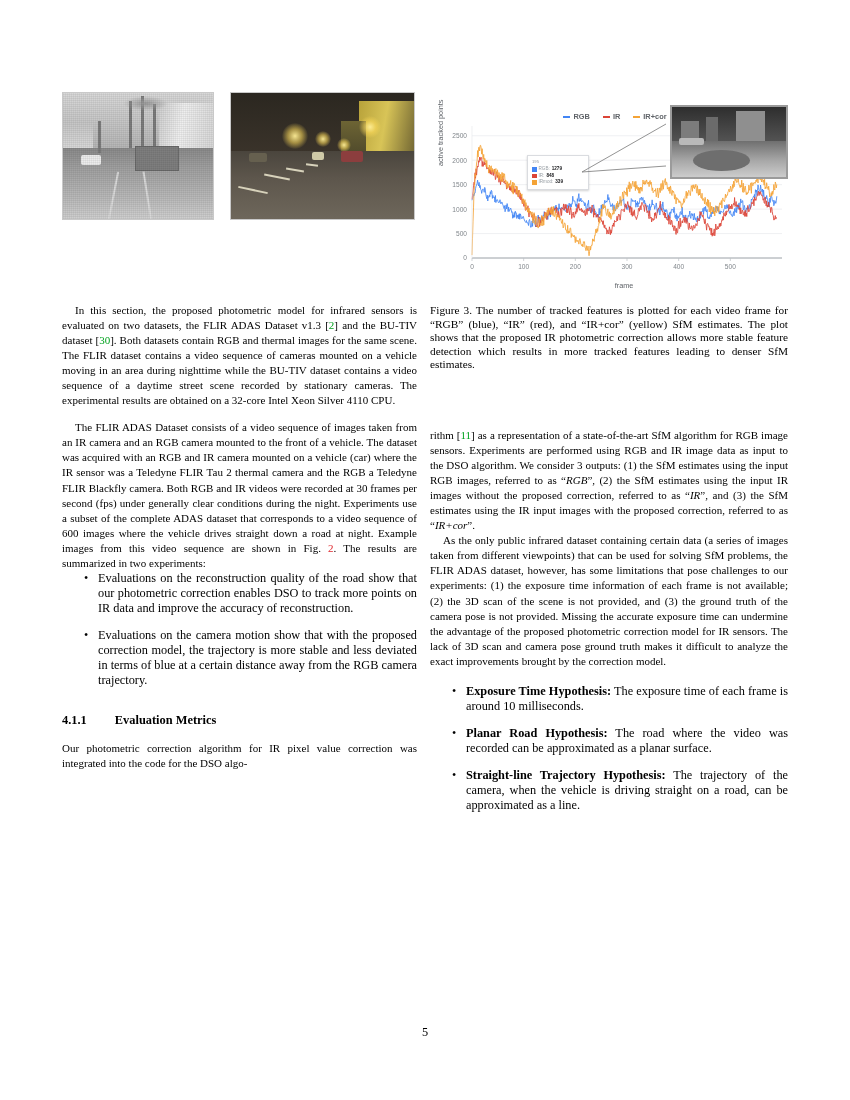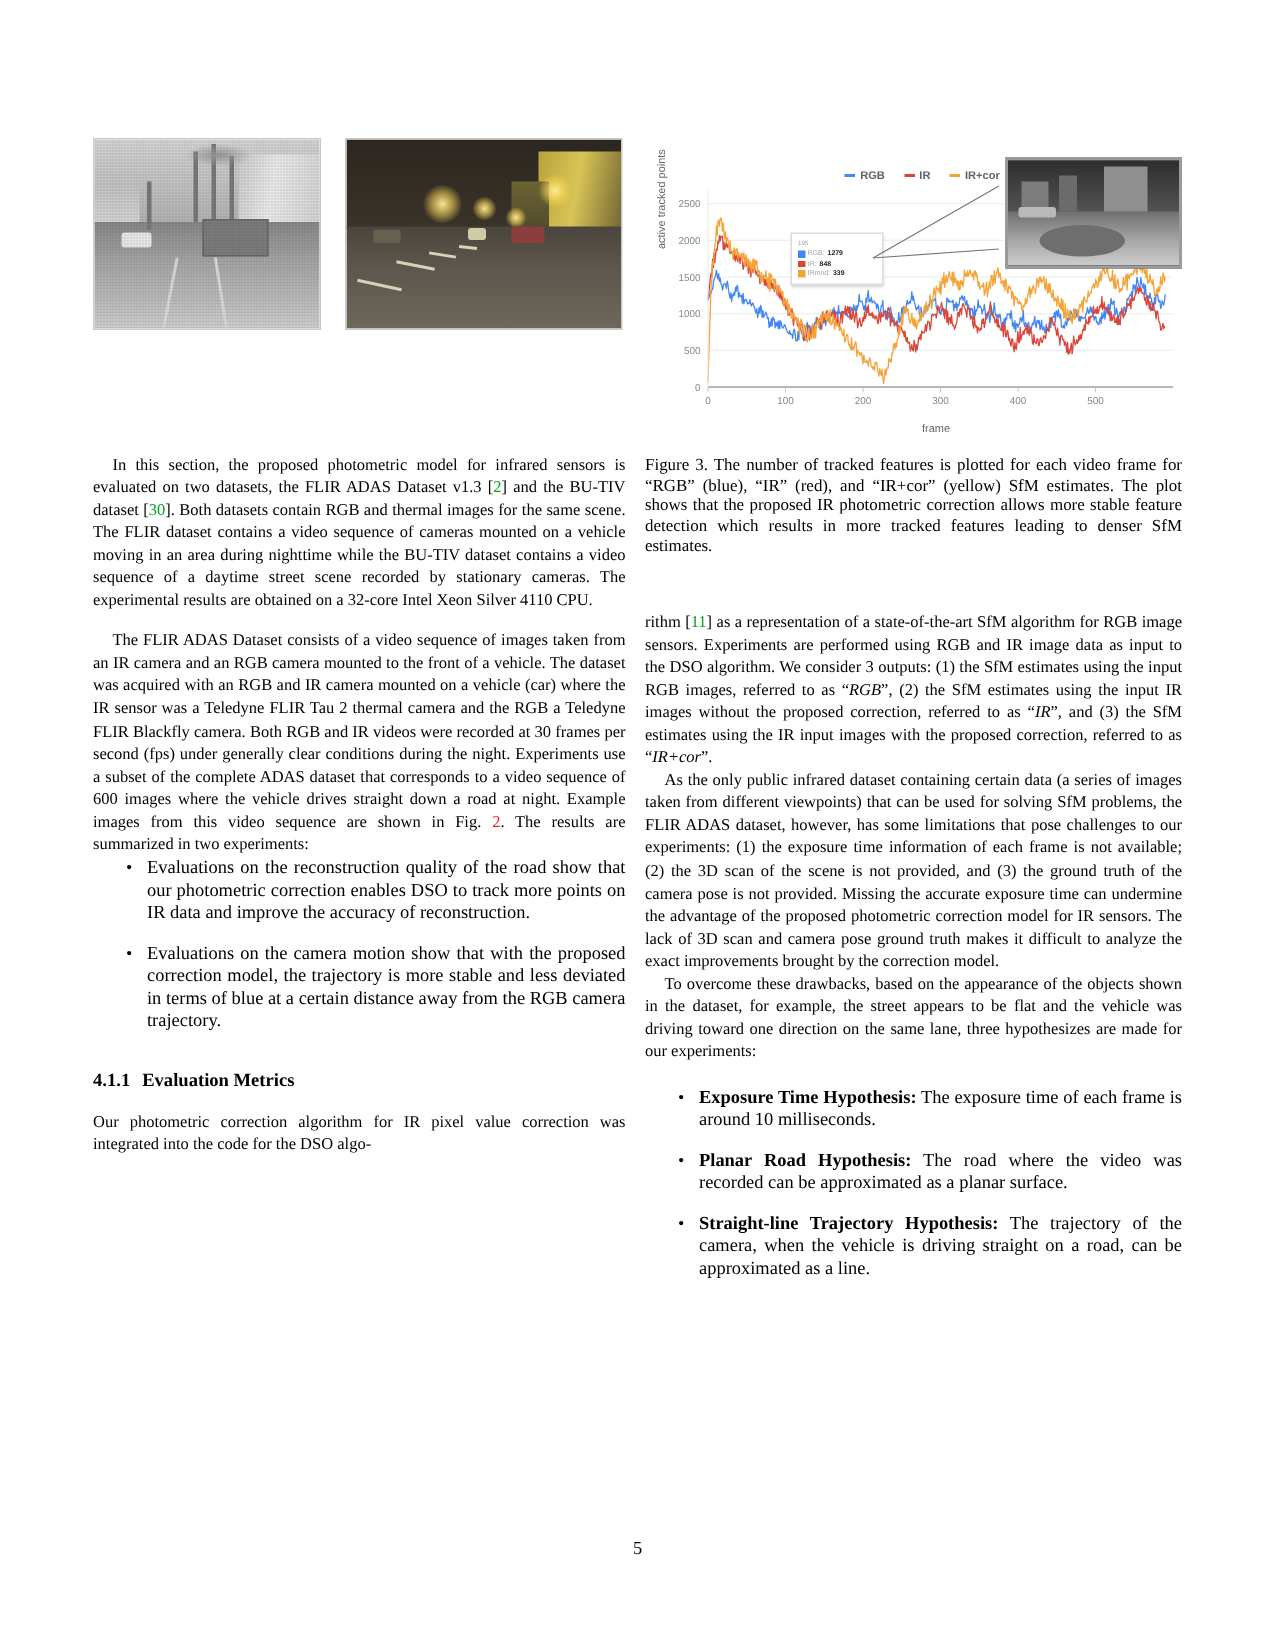--- a/index.html
+++ b/index.html
@@ -55,21 +55,21 @@
   h3.subsec {
     font-size: 13.2px;
     font-weight: bold;
     margin: 0;
   }
   h4.subsubsec {
     font-size: 12.4px;
     font-weight: bold;
     margin: 0;
   }
-  h4.subsubsec .num { margin-right: 8px; }
+  h4.subsubsec .num { margin-right: 28px; }
 
   ul.bullets {
     margin: 0;
     padding: 0 0 0 24px;
     list-style: none;
   }
   ul.bullets li {
     font-size: 12.3px;
     line-height: 15.05px;
     text-align: justify;
@@ -443,27 +443,26 @@
     <ul class="bullets" style="">
       <li><span>Evaluations on the reconstruction quality of the road show that our photometric correction enables DSO to track more points on IR data and improve the accuracy of reconstruction.</span></li>
       <li><span>Evaluations on the camera motion show that with the proposed correction model, the trajectory is more stable and less deviated in terms of blue at a certain distance away from the RGB camera trajectory.</span></li>
     </ul>
 
     <h4 class="subsubsec" style="margin-top:25px;"><span class="num">4.1.1</span><span>Evaluation Metrics</span></h4>
 
     <p class="body noindent" style="margin-top:13px;">Our photometric correction algorithm for IR pixel value correction was integrated into the code for the DSO algo-</p>
   </div>
 
-  <div class="col-right" style="top:408px;">
+  <div class="col-right" style="top:428px;">
 
     <p class="body noindent"><span>rithm [</span><span class="cite-green">11</span><span>] as a representation of a state-of-the-art SfM algorithm for RGB image sensors. Experiments are performed using RGB and IR image data as input to the DSO algorithm. We consider 3 outputs: (1) the SfM estimates using the input RGB images, referred to as “</span><span class="ital">RGB</span><span>”, (2) the SfM estimates using the input IR images without the proposed correction, referred to as “</span><span class="ital">IR</span><span>”, and (3) the SfM estimates using the IR input images with the proposed correction, referred to as “</span><span class="ital">IR+cor</span><span>”.</span></p>
 
     <p class="body">As the only public infrared dataset containing certain data (a series of images taken from different viewpoints) that can be used for solving SfM problems, the FLIR ADAS dataset, however, has some limitations that pose challenges to our experiments: (1) the exposure time information of each frame is not available; (2) the 3D scan of the scene is not provided, and (3) the ground truth of the camera pose is not provided. Missing the accurate exposure time can undermine the advantage of the proposed photometric correction model for IR sensors. The lack of 3D scan and camera pose ground truth makes it difficult to analyze the exact improvements brought by the correction model.</p>
 
-    <p class="body">To overcome these drawbacks, based on the appearance of the objects shown in the dataset, for example, the street appears to be flat and the vehicle was driving toward one direction on the same lane, three hypothesizes are made for our experiments:</p>
 
     <ul class="bullets" style="margin-top:15px;">
       <li><span class="bold">Exposure Time Hypothesis:</span><span> The exposure time of each frame is around 10 milliseconds.</span></li>
       <li><span class="bold">Planar Road Hypothesis:</span><span> The road where the video was recorded can be approximated as a planar surface.</span></li>
       <li><span class="bold">Straight-line Trajectory Hypothesis:</span><span> The trajectory of the camera, when the vehicle is driving straight on a road, can be approximated as a line.</span></li>
     </ul>
   </div>
 
   <div class="page-num">5</div>
 

